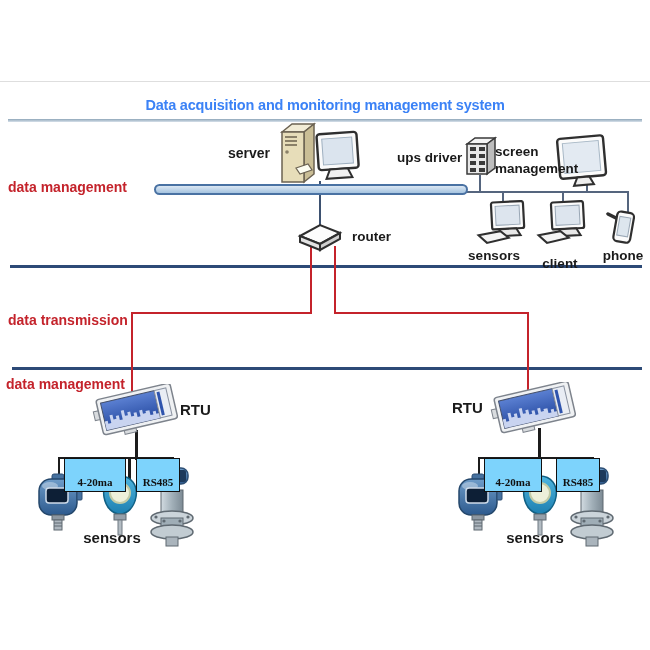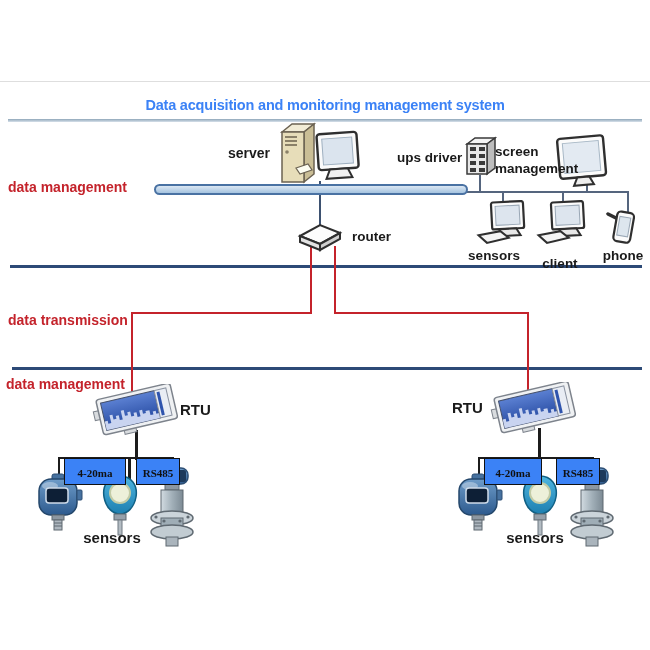--- a/index.html
+++ b/index.html
@@ -14,24 +14,24 @@
   .lbl.center{text-align:center;white-space:normal;}
   .redlbl{position:absolute;font-weight:bold;color:#c4232b;font-size:14px;white-space:nowrap;}
   .title{position:absolute;left:0;top:97px;width:650px;text-align:center;font-weight:bold;
          font-size:14.5px;color:#3b82f6;letter-spacing:-0.2px;}
   .titleline{position:absolute;left:8px;top:119px;width:634px;height:3px;
          background:linear-gradient(to bottom,#8fa6b9,#d7e1ea);}
   .frame{position:absolute;left:0;top:81px;width:650px;height:1px;background:#dedede;}
   .bus{position:absolute;left:154px;top:184px;width:314px;height:11px;border-radius:6px;
        box-sizing:border-box;border:2px solid #4a72a3;
        background:linear-gradient(to bottom,#dbe7f3,#a6c4e0);}
-  .wirebox{position:absolute;top:458px;height:27px;line-height:15px;box-sizing:border-box;
-       border:1.5px solid #111;background:#3b82f6;text-align:center;
+  .wirebox{position:absolute;top:458px;height:19px;line-height:15px;box-sizing:border-box;
+       border:1.5px solid #111;background:#7dd3fc;text-align:center;
        font-family:"Liberation Serif",serif;font-weight:bold;font-size:11px;color:#111;
-       padding:7px 3px;}
+       padding:16px 3px;}
   .ic{position:absolute;overflow:visible;}
 </style>
 </head>
 <body>
 
 <div id="stage">
 
   <svg width="0" height="0" style="position:absolute" aria-hidden="true">
     <defs>
       <linearGradient id="gScreen" x1="0" y1="0" x2="0" y2="1">

